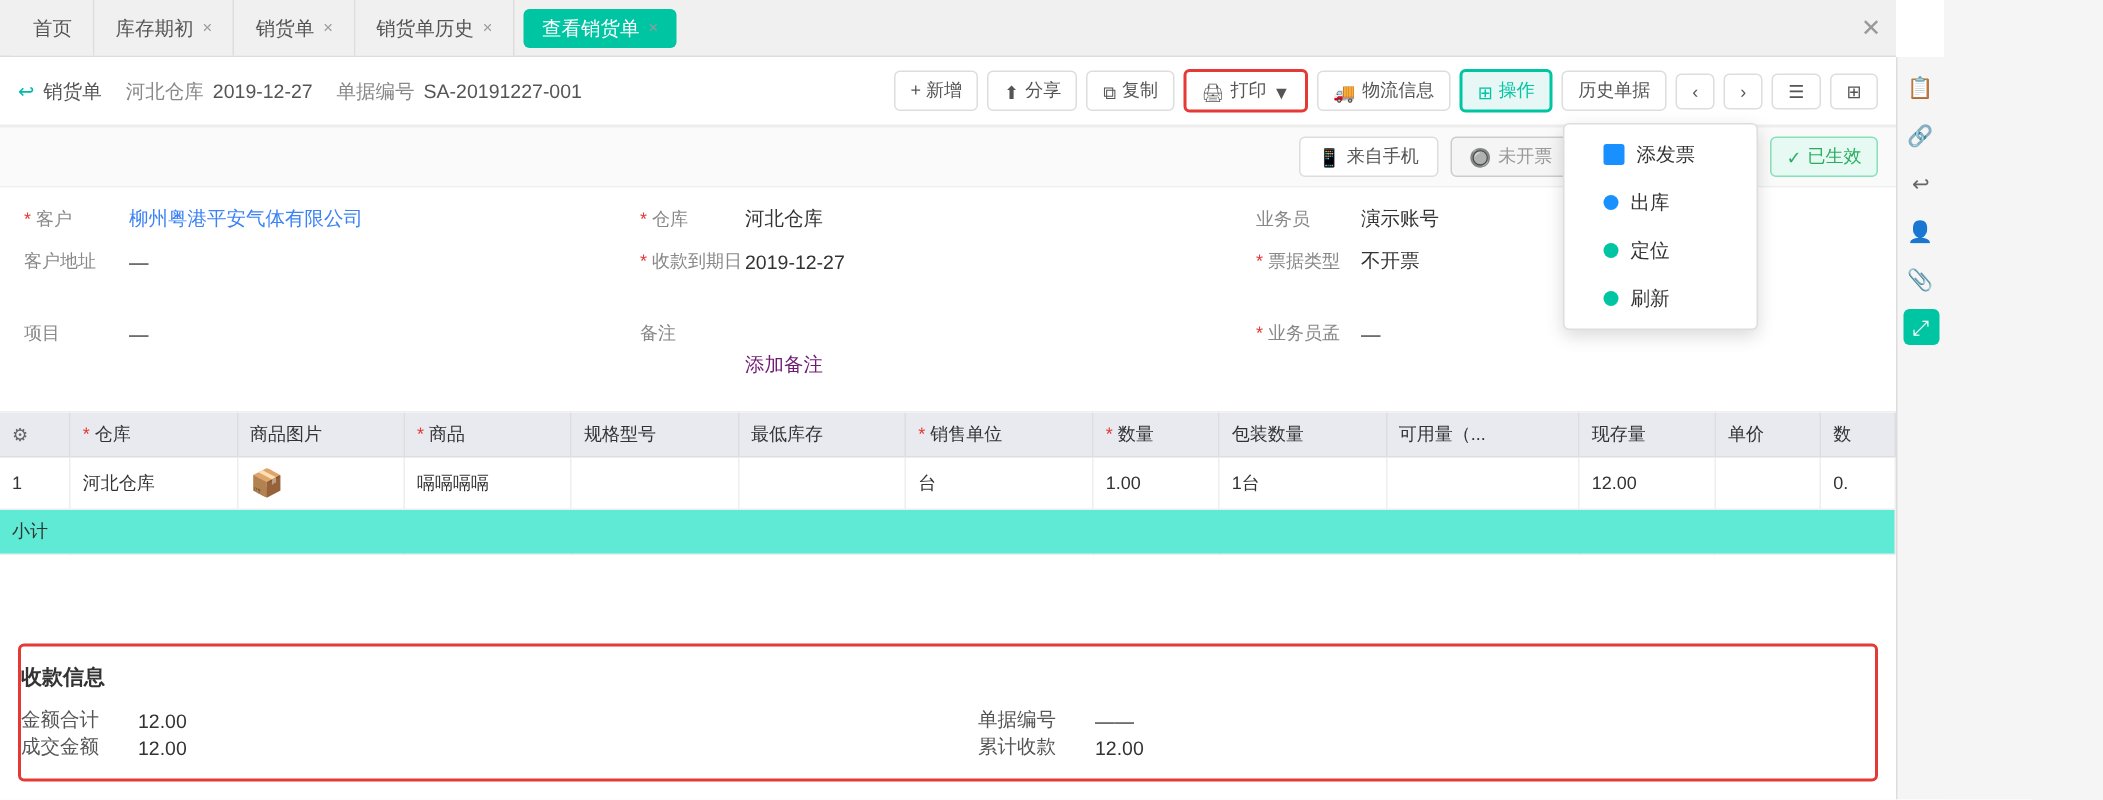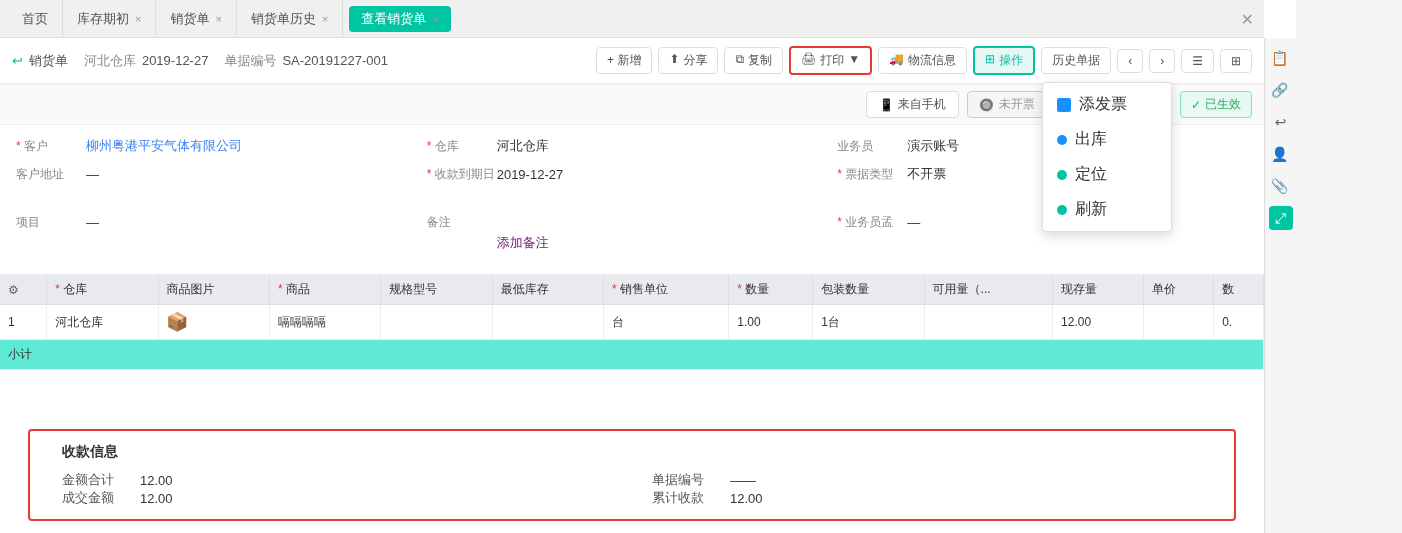--- a/index.html
+++ b/index.html
@@ -32,21 +32,21 @@
     .doc-title { display: flex; align-items: center; gap: 6px; color: #555; font-size: 13px; }
     .doc-title-icon { color: #00b8a9; }
     .doc-meta { display: flex; align-items: center; gap: 6px; font-size: 13px; color: #555; }
     .doc-meta label { color: #888; }
 
     
     .toolbar {
       display: flex; align-items: center; gap: 6px; position: relative;
     }
     .toolbar-btn {
-      display: flex; align-items: flex-start; gap: 4px; padding: 4px 10px;
+      display: flex; align-items: flex-end; gap: 4px; padding: 4px 10px;
       border: 1px solid #ddd; border-radius: 4px; cursor: pointer; background: #fff;
       font-size: 12px; color: #555; white-space: nowrap;
     }
     .toolbar-btn.active { background: #e6f7f5; border-color: #00c5a3; color: #00c5a3; }
     .status-btn {
       display: flex; align-items: center; gap: 4px; padding: 4px 10px;
       border-radius: 4px; cursor: pointer; font-size: 12px; white-space: nowrap;
     }
     .status-btn.sold { background: #fff0f0; border: 1px solid #ffb3b3; color: #e53935; }
     .status-btn.effective { background: #e6f9f2; border: 1px solid #86e0b8; color: #27ae60; }
@@ -86,22 +86,22 @@
     tbody tr:nth-child(even) { background: #fafcff; }
     tbody td {
       padding: 6px 8px; border-right: 1px solid #eee;
       border-bottom: 1px solid #eee; white-space: nowrap;
     }
     .subtotal-row td { background: #5eead4; font-weight: 500; }
     .gear-icon { color: #666; cursor: pointer; }
 
     
     .payment-section {
-      border: 2px solid #e53935; border-radius: 4px; margin: 12px 28px;
-      padding: 12px 32px; background: #fff;
+      border: 2px solid #e53935; border-radius: 4px; margin: 12px 12px;
+      padding: 12px 0; background: #fff;
     }
     .payment-title { font-weight: bold; font-size: 14px; margin-bottom: 10px; }
     .payment-grid { display: grid; grid-template-columns: 1fr 1fr; gap: 0 40px; }
     .payment-row { display: flex; align-items: center; gap: 8px; font-size: 13px; }
     .payment-row label { color: #555; min-width: 70px; }
     .payment-row .val { color: #333; }
     .payment-row .val.red { color: #e53935; }
 
     
     .right-sidebar {
@@ -116,21 +116,21 @@
     .sidebar-icon.active { background: #00c5a3; color: #fff; }
 
     
     .dropdown-menu {
       position: absolute; top: 36px; right: 80px; background: #fff;
       border: 1px solid #ddd; border-radius: 4px; box-shadow: 0 4px 12px rgba(0,0,0,0.15);
       z-index: 100; min-width: 130px; padding: 4px 0;
     }
     .dropdown-item {
       display: flex; align-items: center; gap: 8px; padding: 7px 14px;
-      cursor: pointer; font-size: 16px; color: #333;
+      cursor: pointer; font-size: 13px; color: #333; margin-left: 12px;
     }
     .dropdown-item .dot { width: 10px; height: 10px; border-radius: 50%; display: inline-block; }
     .dropdown-item .dot.blue { background: #1890ff; }
     .dropdown-item .dot.teal { background: #00c5a3; }
     .dropdown-item .square-icon {
       width: 14px; height: 14px; background: #1890ff; border-radius: 2px;
       display: inline-block;
     }
 
     

